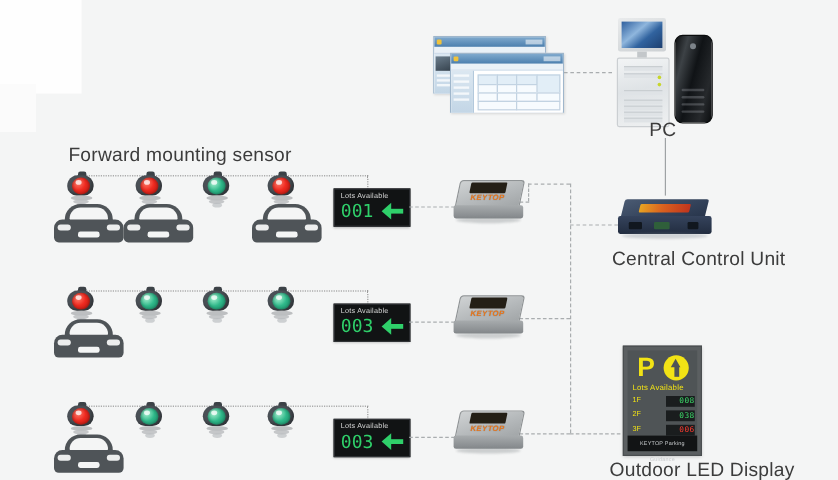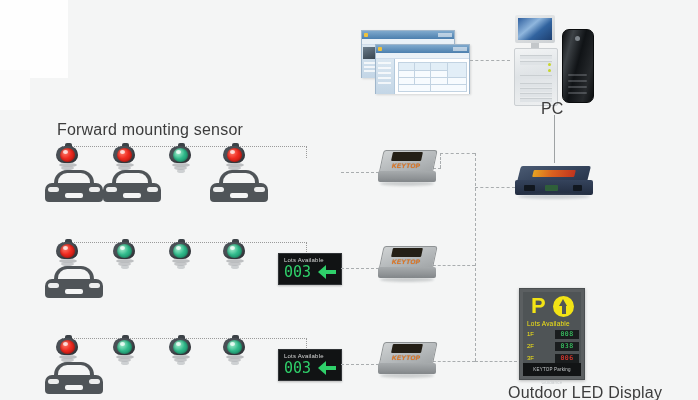--- a/index.html
+++ b/index.html
@@ -569,21 +569,21 @@
   .outled .frow .cnt {
     position: absolute;
     right: 0;
     top: 0;
     width: 24px;
     height: 9px;
     background: #1a1d1e;
     font-family: "DejaVu Sans Mono", monospace;
     font-size: 6.5px;
     line-height: 9px;
-    text-align: center;
+    text-align: right;
     letter-spacing: .4px;
   }
   .outled .frow .cnt.green { color: #3ddd6b; }
   .outled .frow .cnt.red { color: #ff3b30; }
   .outled .footer {
     position: absolute;
     left: 0;
     bottom: 0;
     width: 100%;
     height: 13px;
@@ -708,20 +708,21 @@
 
   <div class="ccu" style="left:515px; top:166px;">
     <div class="lid"></div>
     <div class="logo"></div>
     <div class="front"></div>
     <div class="port p1"></div>
     <div class="port p2"></div>
     <div class="port p3"></div>
     <div class="shadow"></div>
   </div>
+  <div class="lbl title-lbl" style="left:510px; top:208px;">Central Control Unit</div>
 
   <div class="wire-v" style="left:475px; top:153px; height:208px;"></div>
 
   <div class="wire-h" style="left:475px; top:187px; width:40px;"></div>
 
   <div class="wire-h" style="left:475px; top:361px; width:42px;"></div>
 
   <div class="wire-h" style="left:440px; top:153px; width:35px;"></div>
   <div class="wire-v" style="left:440px; top:153px; height:15px;"></div>
   <div class="wire-h" style="left:428px; top:168px; width:13px;"></div>
@@ -790,20 +791,28 @@
   </div>
   <div class="car" style="left:210px; top:170px;">
     <div class="cabin"></div>
     <div class="windshield"></div>
     <div class="body"></div>
     <div class="lampL"></div>
     <div class="lampR"></div>
     <div class="grille"></div>
   </div>
 
+  <div class="led-sign" style="left:278px; top:157px;">
+    <div class="cap">Lots Available</div>
+    <div class="num">001</div>
+    <div class="arrow">
+      <div class="shaft"></div>
+      <div class="headtri"></div>
+    </div>
+  </div>
 
   <div class="wire-h" style="left:341px; top:172px; width:38px;"></div>
 
   <div class="keytop" style="left:378px; top:150px;">
     <div class="top"></div>
     <div class="screen"></div>
     <div class="brand">KEYTOP</div>
     <div class="base"></div>
     <div class="shadow"></div>
   </div>

